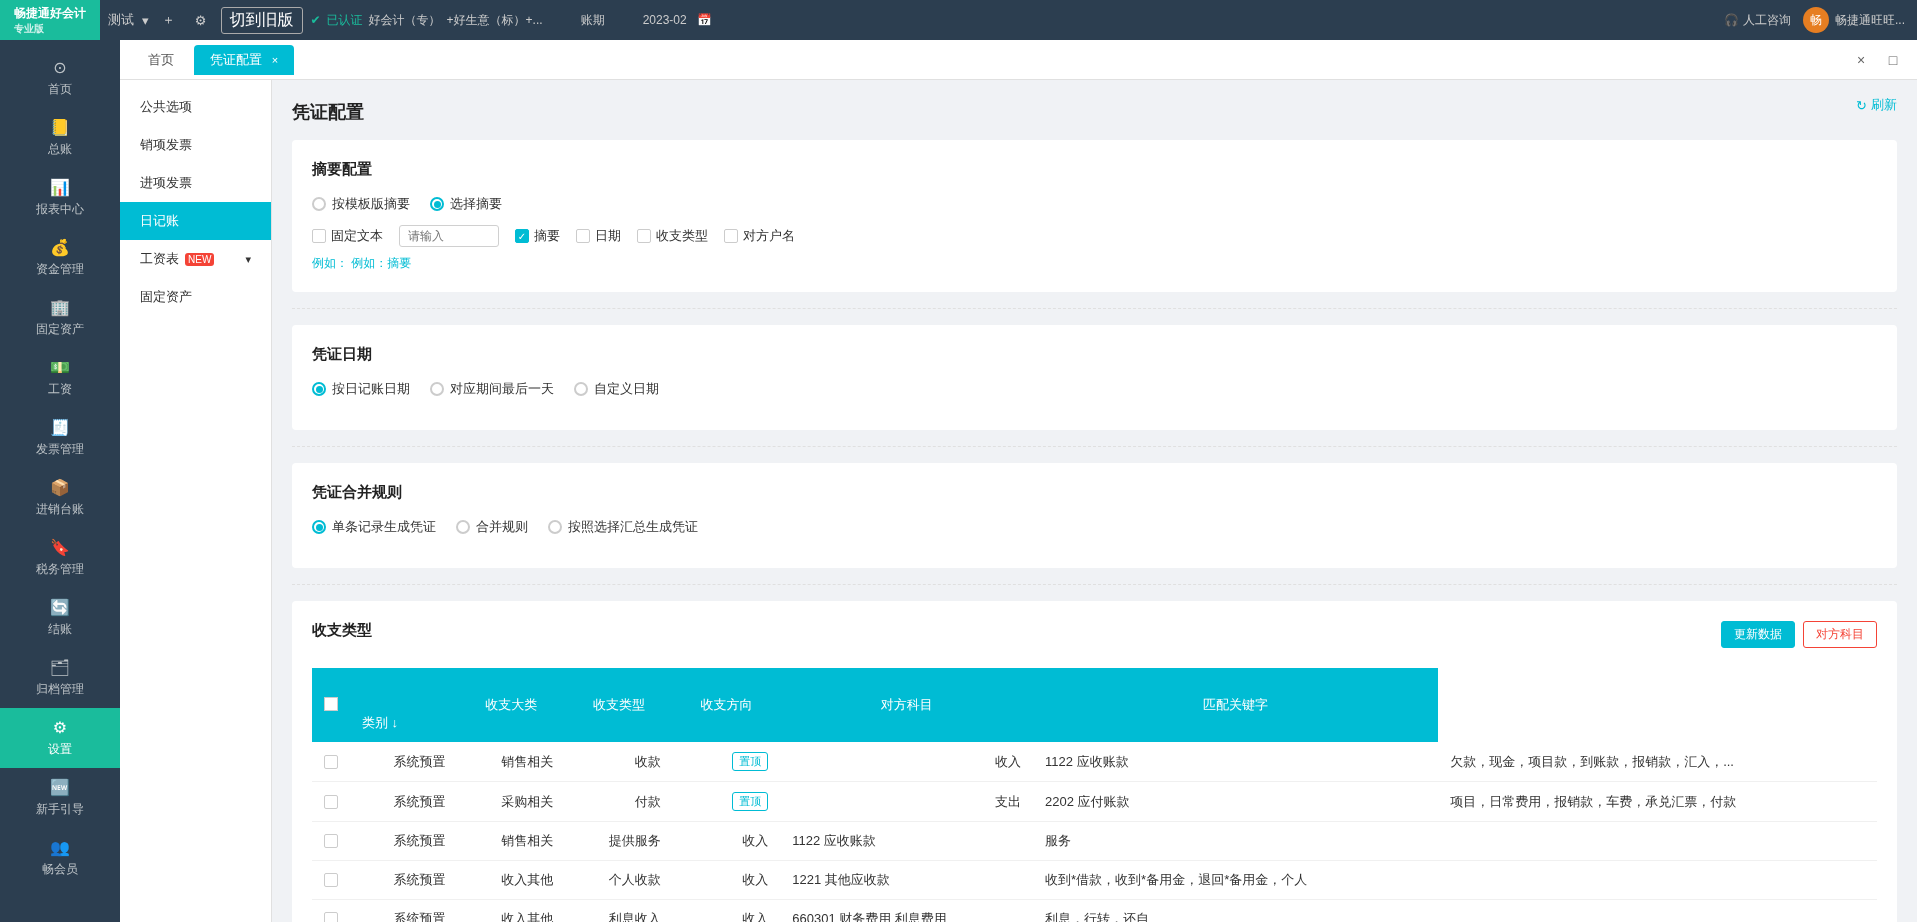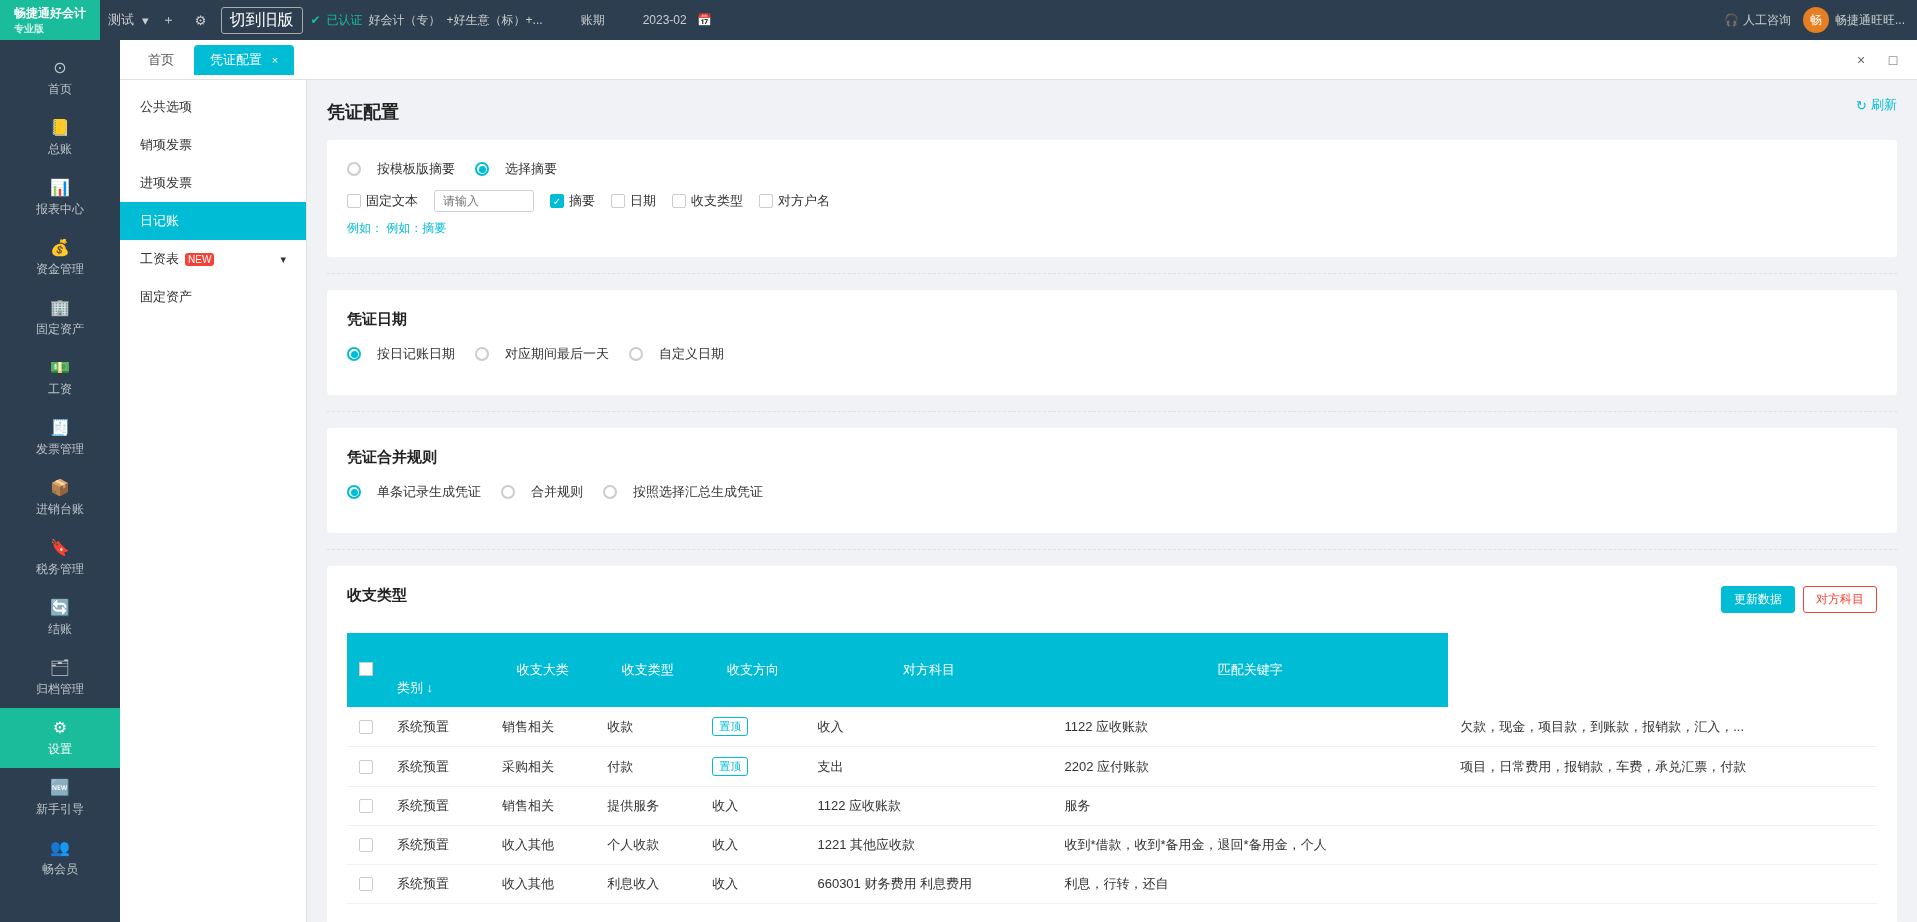--- a/index.html
+++ b/index.html
@@ -146,21 +146,21 @@
 
     
     .page-content {
       display: flex;
       flex: 1;
       overflow: hidden;
     }
 
     
     .left-nav {
-      width: 187px;
+      width: 152px;
       background: #fff;
       border-right: 1px solid #e0e0e0;
       flex-shrink: 0;
       padding-top: 8px;
     }
     .left-nav-item {
       padding: 10px 20px;
       font-size: 13px;
       color: #333;
       cursor: pointer;
@@ -216,21 +216,21 @@
       margin-bottom: 16px;
     }
     .section-title {
       font-size: 15px;
       font-weight: bold;
       color: #222;
       margin-bottom: 16px;
     }
 
     .radio-group { display: flex; align-items: center; gap: 20px; margin-bottom: 12px; }
-    .radio-label { display: flex; align-items: center; gap: 16px; cursor: pointer; font-size: 13px; color: #333; }
+    .radio-label { display: flex; align-items: center; gap: 6px; cursor: pointer; font-size: 13px; color: #333; }
     .radio-circle {
       width: 14px; height: 14px; border-radius: 50%;
       border: 2px solid #ccc;
       display: flex; align-items: center; justify-content: center;
     }
     .radio-circle.checked { border-color: #00bcd4; }
     .radio-circle.checked::after {
       content: '';
       width: 7px; height: 7px;
       border-radius: 50%;
@@ -262,21 +262,21 @@
     .example-text { color: #00bcd4; font-size: 12px; margin-top: 6px; }
 
     .divider { border: none; border-top: 1px dashed #e0e0e0; margin: 16px 0; }
 
     
     .table-container { overflow-x: auto; }
     table { width: 100%; border-collapse: collapse; }
     thead tr { background: #00bcd4; color: #fff; }
     thead th { padding: 10px 12px; text-align: center; font-size: 13px; font-weight: normal; }
     tbody tr { background: #fff; border-bottom: 1px solid #f0f0f0; }
-    tbody td { padding: 10px 12px; text-align: left; font-size: 13px; color: #333; }
+    tbody td { padding: 10px 12px; text-align: right; font-size: 13px; color: #333; }
     .td-left { text-align: left; }
 
     .top-tag {
       display: inline-block;
       border: 1px solid #00bcd4;
       color: #00bcd4;
       font-size: 11px;
       padding: 1px 6px;
       border-radius: 3px;
     }
@@ -450,20 +450,21 @@
 
       <div class="main-panel">
         <div class="page-title">凭证配置</div>
 
         <div class="refresh-btn">
           <span>↻</span>
           <span>刷新</span>
         </div>
 
         <div class="section">
+          <div class="section-title">摘要配置</div>
 
           <div class="radio-group">
             <label class="radio-label">
               <div class="radio-circle"></div>
               <span>按模板版摘要</span>
             </label>
             <label class="radio-label">
               <div class="radio-circle checked"></div>
               <span>选择摘要</span>
             </label>

